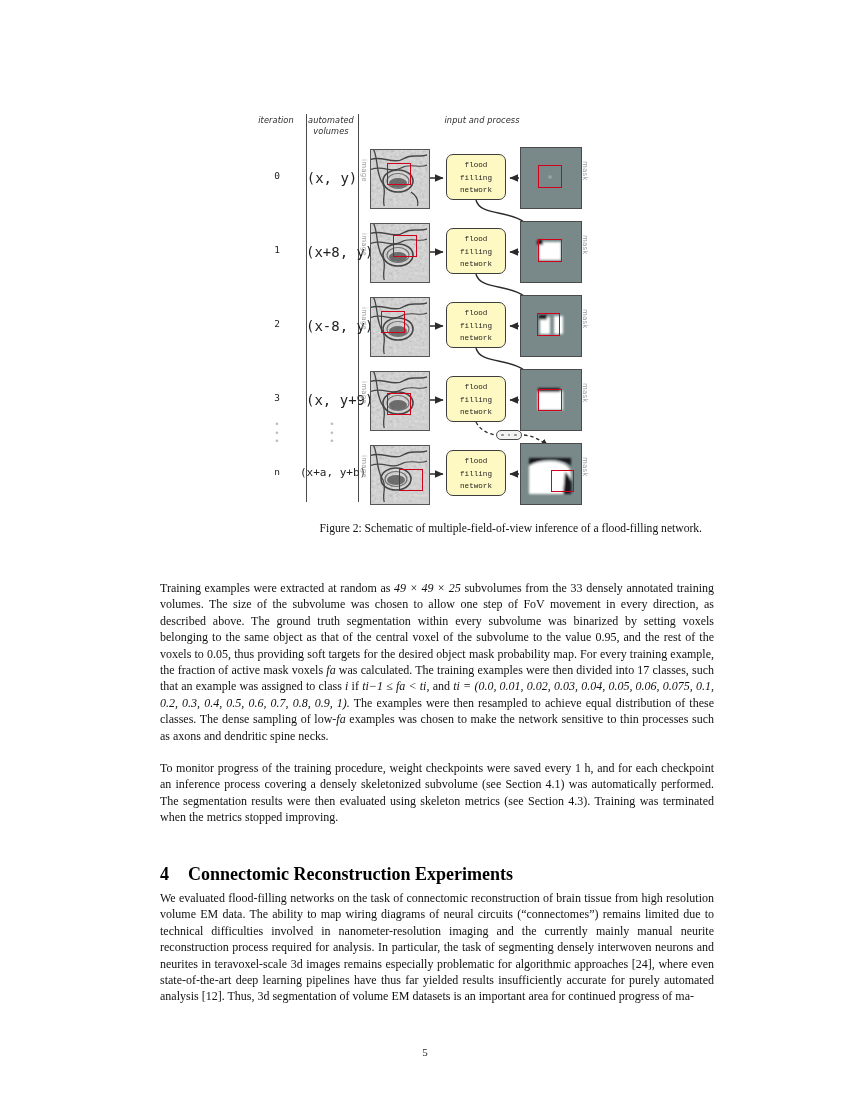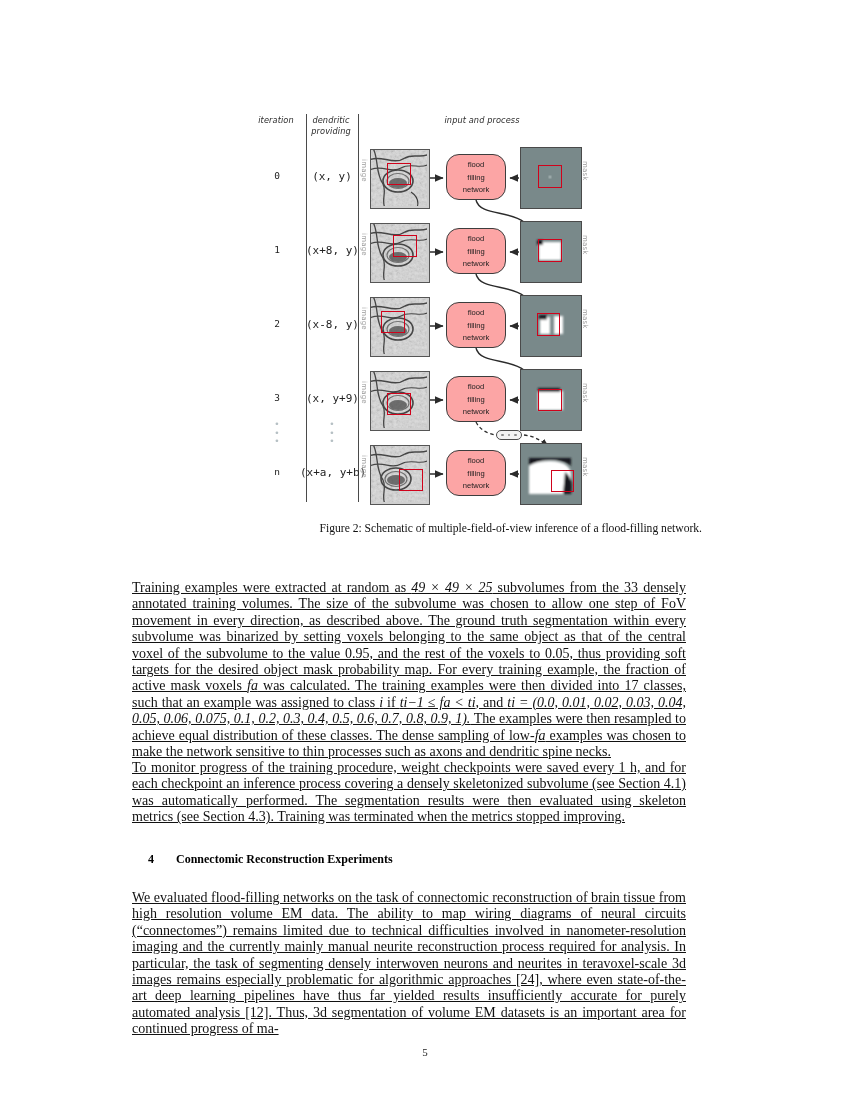--- a/index.html
+++ b/index.html
@@ -93,21 +93,21 @@
     font-size: 9.5px;
     color: #222;
   }
   .row .loc {
     position: absolute;
     left: 58px;
     top: 24px;
     width: 52px;
     text-align: center;
     font-family: "DejaVu Sans Mono", monospace;
-    font-size: 11px;
+    font-size: 14px;
     color: #222;
     white-space: nowrap;
   }
   .row .loc.wide {
     left: 52px;
     width: 64px;
     font-size: 11px;
   }
 
   
@@ -148,23 +148,23 @@
   }
 
   
   .ffn {
     position: absolute;
     left: 198px;
     top: 8px;
     width: 60px;
     height: 46px;
     border: 1.1px solid #3d3d3d;
-    border-radius: 13px;
-    background: #fca5a5;
-    font-family: Liberation Sans, sans-serif;
+    border-radius: 7px;
+    background: #fef9c3;
+    font-family: Liberation Mono, monospace;
     font-size: 7.6px;
     color: #1d1d1d;
     text-align: center;
     line-height: 12.6px;
     padding-top: 4px;
     box-sizing: border-box;
   }
 
   
   .mask-wrap {
@@ -236,41 +236,40 @@
     left: 148px;
     top: 522px;
     width: 554px;
     text-align: right;
     font-family: "Liberation Serif", serif;
     font-size: 11.6px;
     color: #111;
   }
   .body-block {
     position: absolute;
-    left: 132px;
+    left: 160px;
     width: 554px;
     font-family: "Liberation Serif", serif;
-    font-size: 14px;
+    font-size: 12px;
     line-height: 16.4px;
     text-align: justify;
     color: #111;
     hyphens: manual;
-    text-decoration: underline;
   }
   .body-block p { margin: 0 0 11px 0; }
   .math { font-family: "Liberation Serif", serif; font-style: italic; }
 
   h2.section {
     position: absolute;
     left: 148px;
     width: 554px;
-    margin: 0;
+    margin: 12px;
     font-family: "Liberation Serif", serif;
     font-weight: bold;
-    font-size: 12px;
+    font-size: 18px;
     color: #000;
   }
   h2.section .num { display: inline-block; width: 28px; }
 
   .pageno {
     position: absolute;
     left: 0;
     top: 1046px;
     width: 850px;
     text-align: center;
@@ -282,22 +281,22 @@
 </head>
 <body>
 
 <div class="page">
 
   <div class="figure">
 
     <div class="fig-head">
       <div class="hd-iteration">iteration</div>
       <div class="hd-inference">
-        <span>dendritic</span><br>
-        <span>providing</span>
+        <span>automated</span><br>
+        <span>volumes</span>
       </div>
       <div class="hd-io">input and process</div>
     </div>
 
     <div class="vrule r1"></div>
     <div class="vrule r2"></div>
 
     <svg width="0" height="0" style="position:absolute" aria-hidden="true">
       <defs>
         <marker id="ah" markerWidth="7" markerHeight="7" refX="5.6" refY="2.6" orient="auto">

